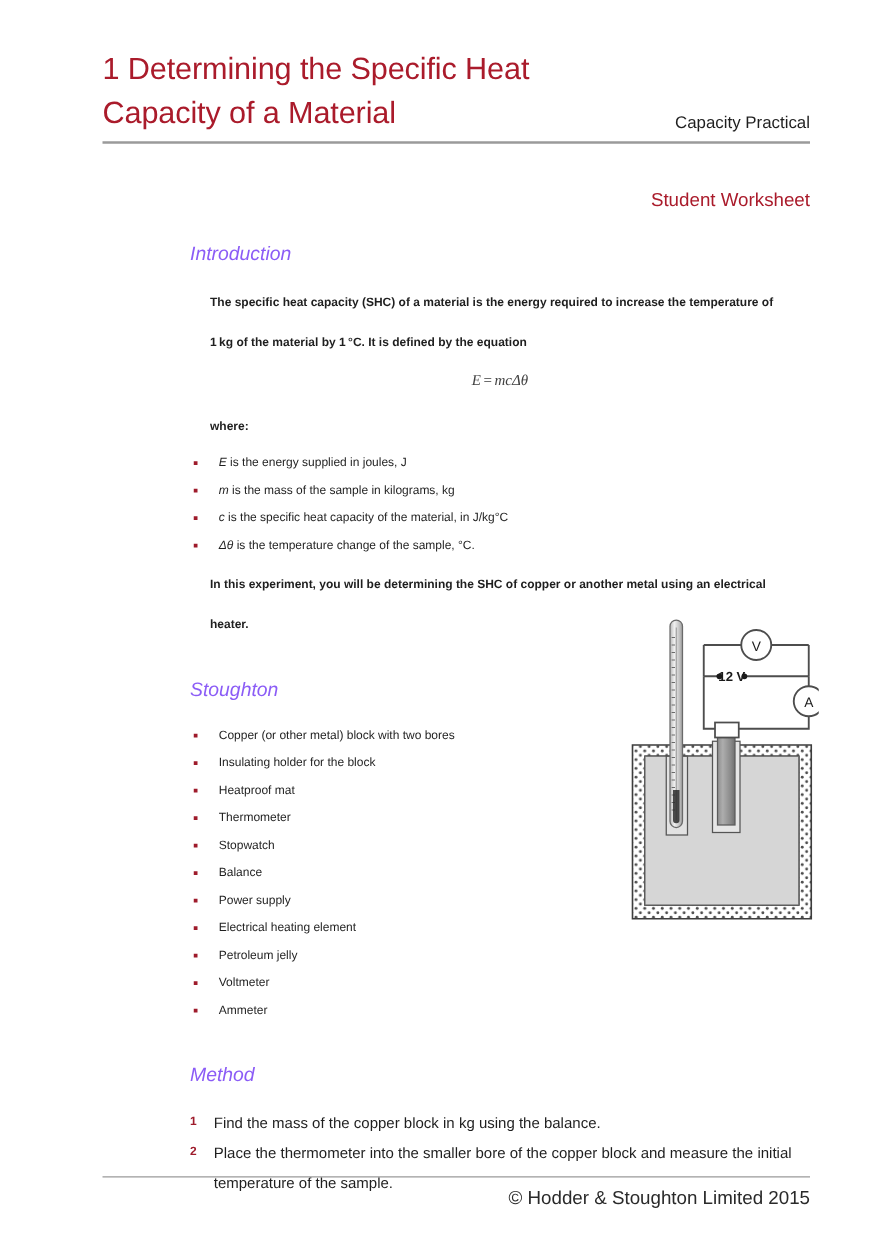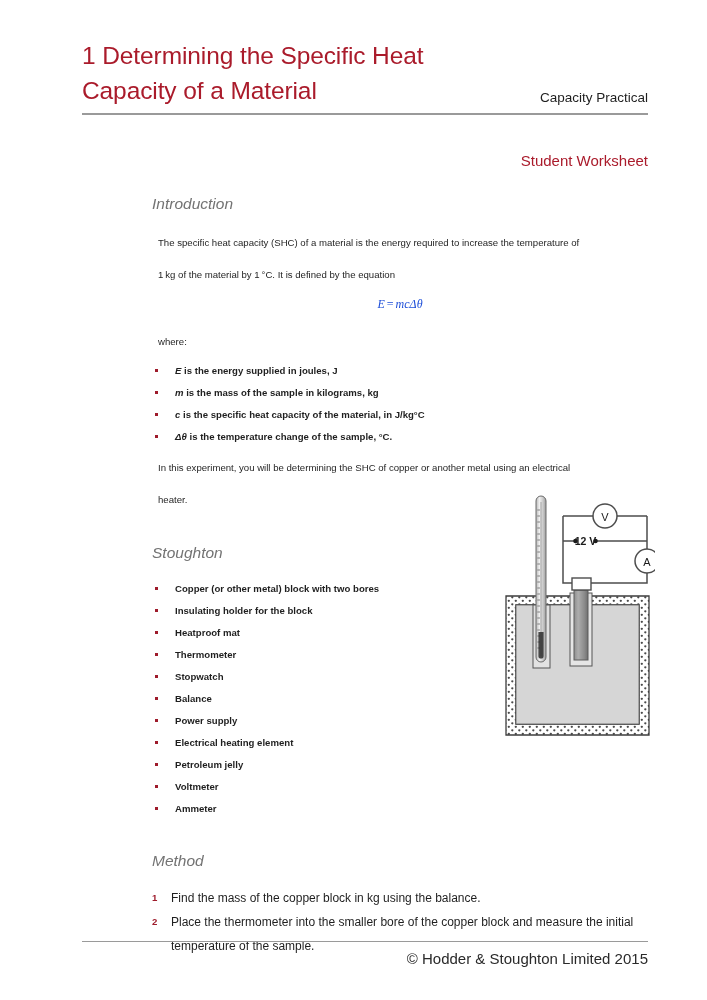--- a/index.html
+++ b/index.html
@@ -73,44 +73,44 @@
     font-size: 15px;
     color: #AA1B2B;
     margin: 0 0 26px 0;
     font-weight: normal;
     text-align: right;
   }
   h2.heading-italic {
     font-size: 15.5px;
     font-style: italic;
     font-weight: normal;
-    color: #737373;
+    color: #8b5cf6;
     margin: 0 0 16px 0;
   }
   p.body {
     font-size: 9.6px;
     line-height: 28px;
-    margin: 0 0 4px 6px;
+    margin: 0 0 4px 16px;
     color: #1f1f1f;
+    font-weight: bold;
   }
   .equation {
     font-family: "Liberation Serif", serif;
     font-style: italic;
     font-size: 12px;
     text-align: center;
     margin: 8px 0 16px 0;
-    color: #1d4ed8;
+    color: #404040;
   }
   .equation .op { font-style: normal; padding: 0 2px; }
 
   ul.bullets {
     list-style: none;
     margin: 0 0 6px 0;
     padding: 0;
-    font-weight: bold;
   }
   ul.bullets li {
     position: relative;
     font-size: 9.6px;
     line-height: 22px;
     padding-left: 23px;
     color: #1f1f1f;
   }
   ul.bullets li::before {
     content: "";

